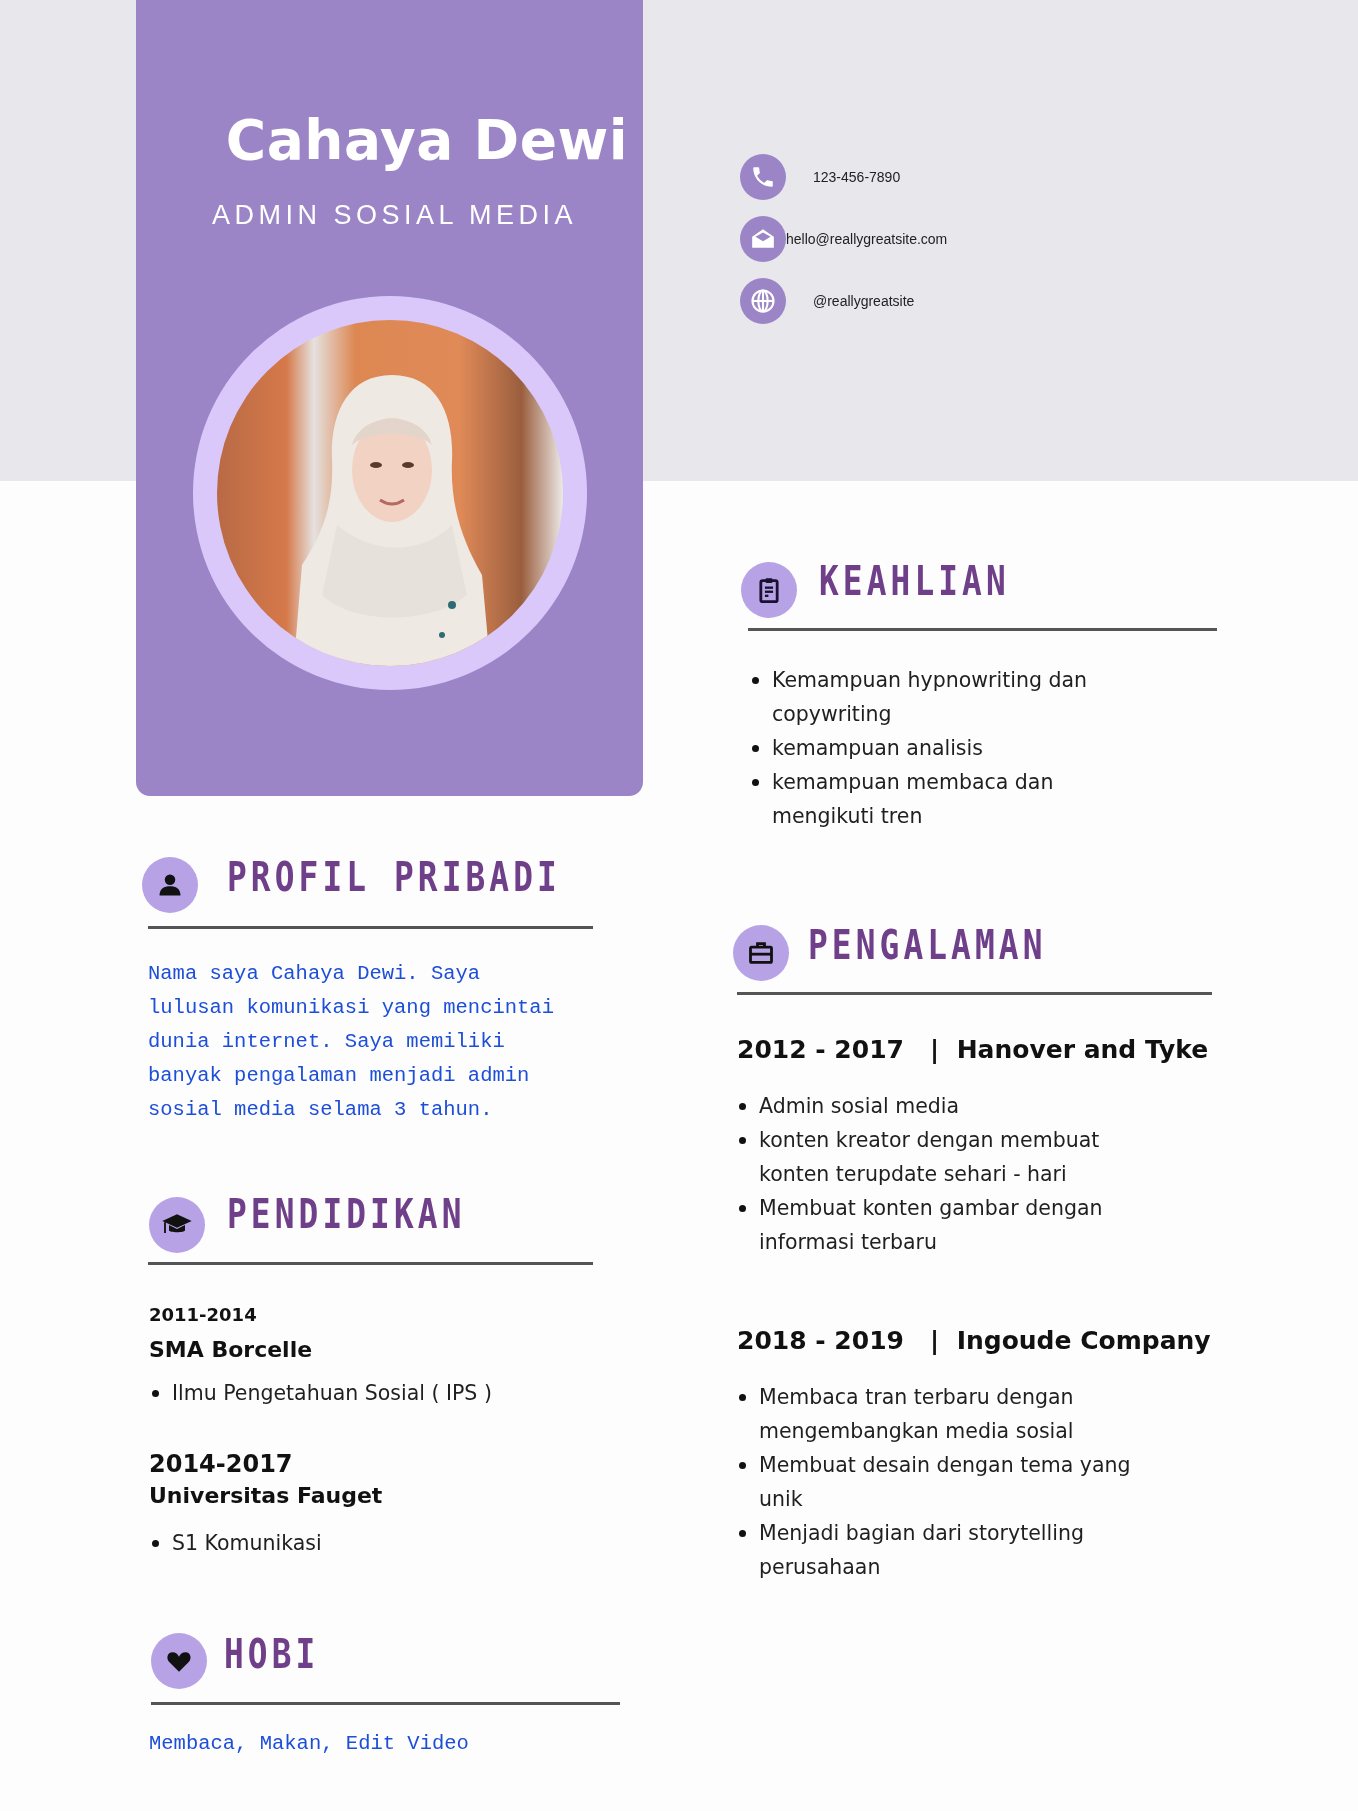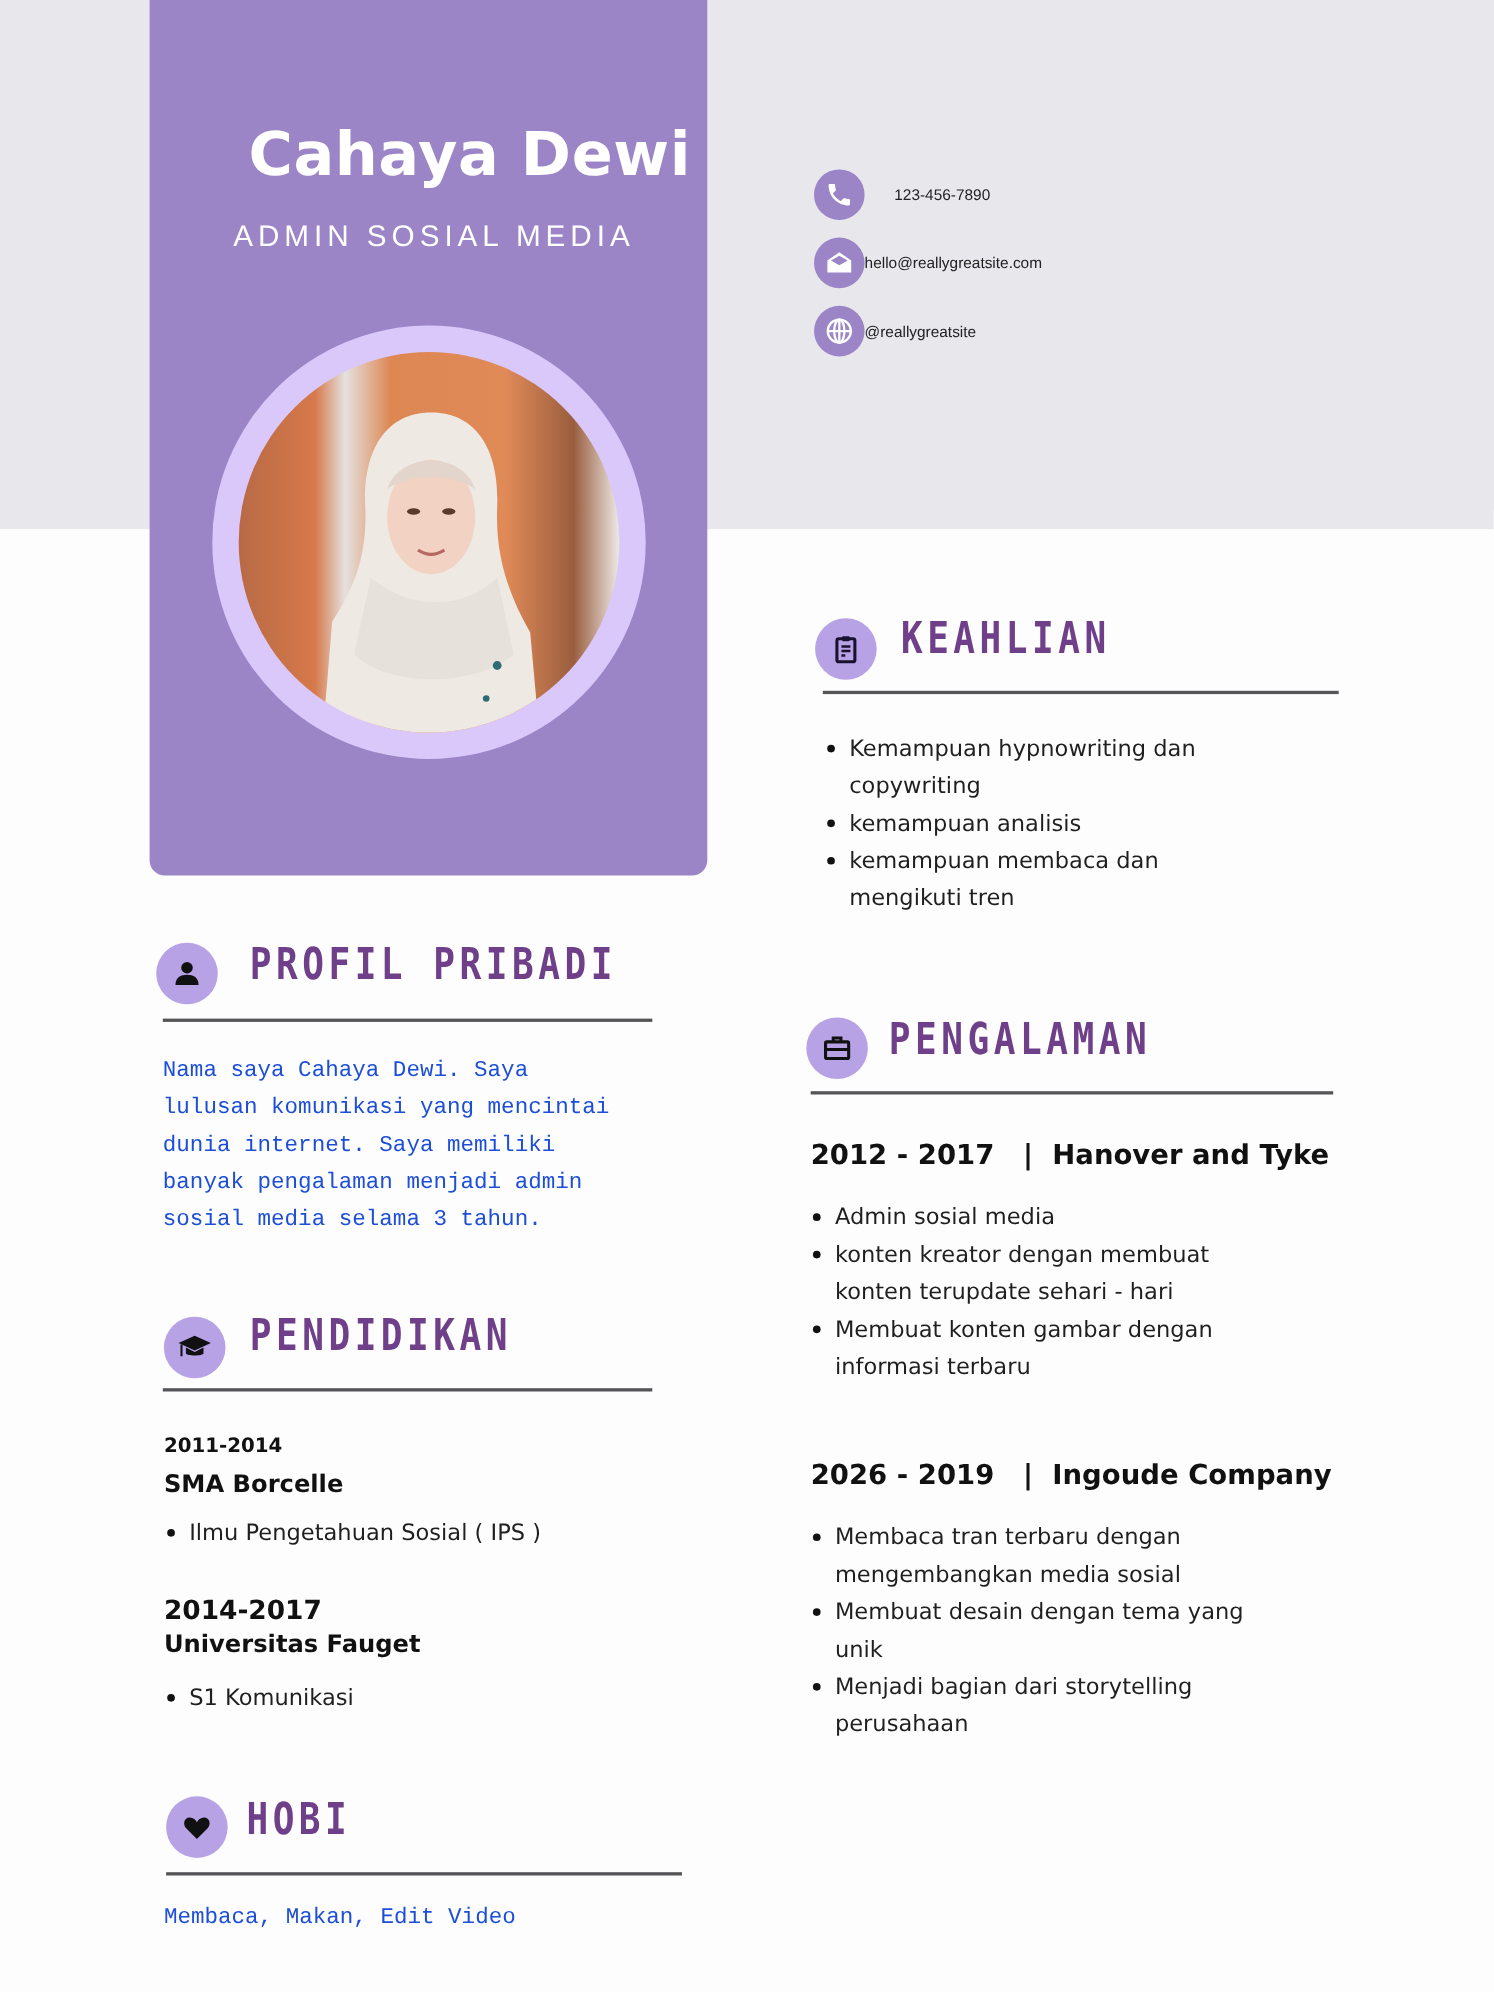--- a/index.html
+++ b/index.html
@@ -59,21 +59,21 @@
 </div>
 <div class="abs" style="left:740px; top:216px; display:flex; align-items:center; ">
   <div class="contact-icon">
     <svg width="26" height="26" viewBox="0 0 24 24">
         <path d="M2 10 L12 3 L22 10 L22 20 L2 20 Z" fill="#fff"></path>
         <path d="M5 10 L12 6 L19 10 L12 14 Z" fill="#9b85c6"></path>
       </svg>
   </div>
   <span class="contact-text">hello@reallygreatsite.com</span>
 </div>
-<div class="abs" style="left:740px; top:278px; display:flex; align-items:center; ">
+<div class="abs" style="left:740px; top:278px; display:flex; align-items:center; gap:27px;">
   <div class="contact-icon">
     <svg width="28" height="28" viewBox="0 0 24 24" fill="none" stroke="#fff" stroke-width="1.8">
         <circle cx="12" cy="12" r="9"></circle>
         <ellipse cx="12" cy="12" rx="4" ry="9"></ellipse>
         <line x1="3" y1="12" x2="21" y2="12"></line>
         <line x1="12" y1="3" x2="12" y2="21"></line>
       </svg>
   </div>
   <span class="contact-text">@reallygreatsite</span>
 </div>
@@ -115,21 +115,21 @@
 <div class="abs sec-title" style="left:808px; top:922px;">PENGALAMAN</div>
 <div class="abs rule" style="left:737px; top:992px; width:475px;"></div>
 
 <div class="abs bold" style="left:737px; top:1035px; font-size:25px; white-space:pre;"><span>2012 - 2017</span>   <span>|</span>  <span>Hanover and Tyke</span></div>
 <ul class="abs bullets" style="left:737px; top:1089px; width:420px;">
   <li>Admin sosial media</li>
   <li>konten kreator dengan membuat konten terupdate sehari - hari</li>
   <li>Membuat konten gambar dengan informasi terbaru</li>
 </ul>
 
-<div class="abs bold" style="left:737px; top:1326px; font-size:25px; white-space:pre;"><span>2026 - 2019</span>   <span>|</span>  <span>Ingoude Company</span></div>
+<div class="abs bold" style="left:737px; top:1326px; font-size:25px; white-space:pre;"><span>2018 - 2019</span>   <span>|</span>  <span>Ingoude Company</span></div>
 <ul class="abs bullets" style="left:737px; top:1380px; width:440px;">
   <li>Membaca tran terbaru dengan mengembangkan media sosial</li>
   <li>Membuat desain dengan tema yang unik</li>
   <li>Menjadi bagian dari storytelling perusahaan</li>
 </ul>
 
 <div class="abs sec-icon" style="left:149px; top:1197px;">
   <svg width="32" height="28" viewBox="0 0 24 20">
       <path d="M1 7 L12 2 L23 7 L12 12 Z" fill="#111"></path>
       <path d="M6 10 V14 C6 16 18 16 18 14 V10 L12 13 Z" fill="#111"></path>

